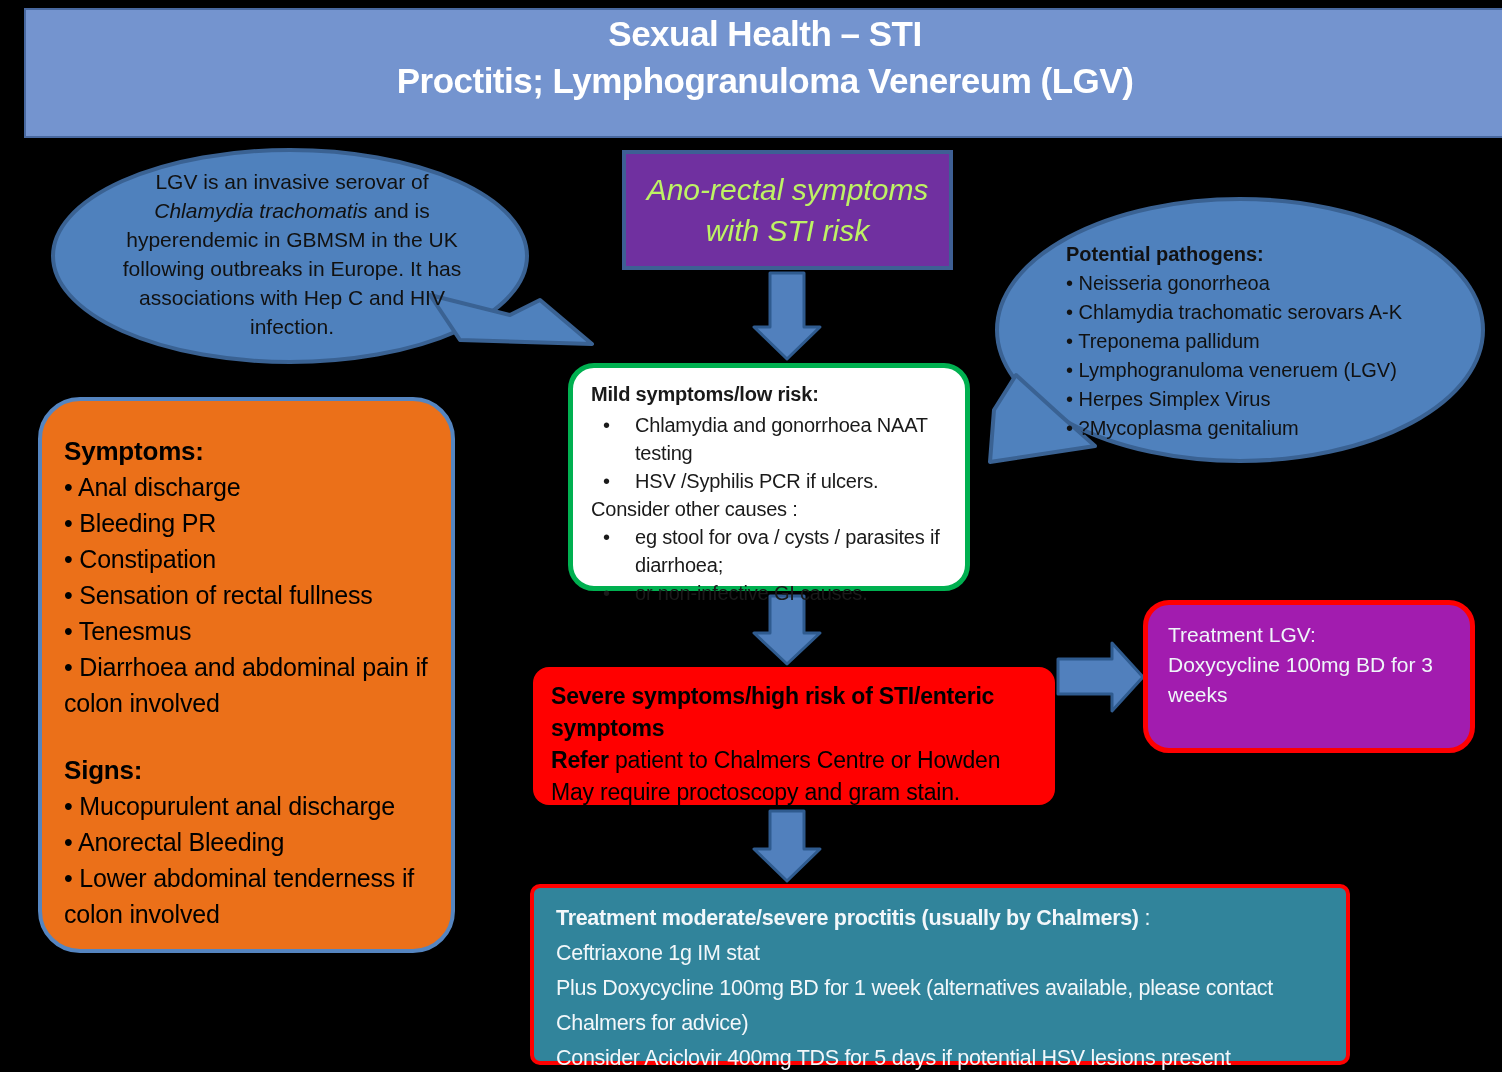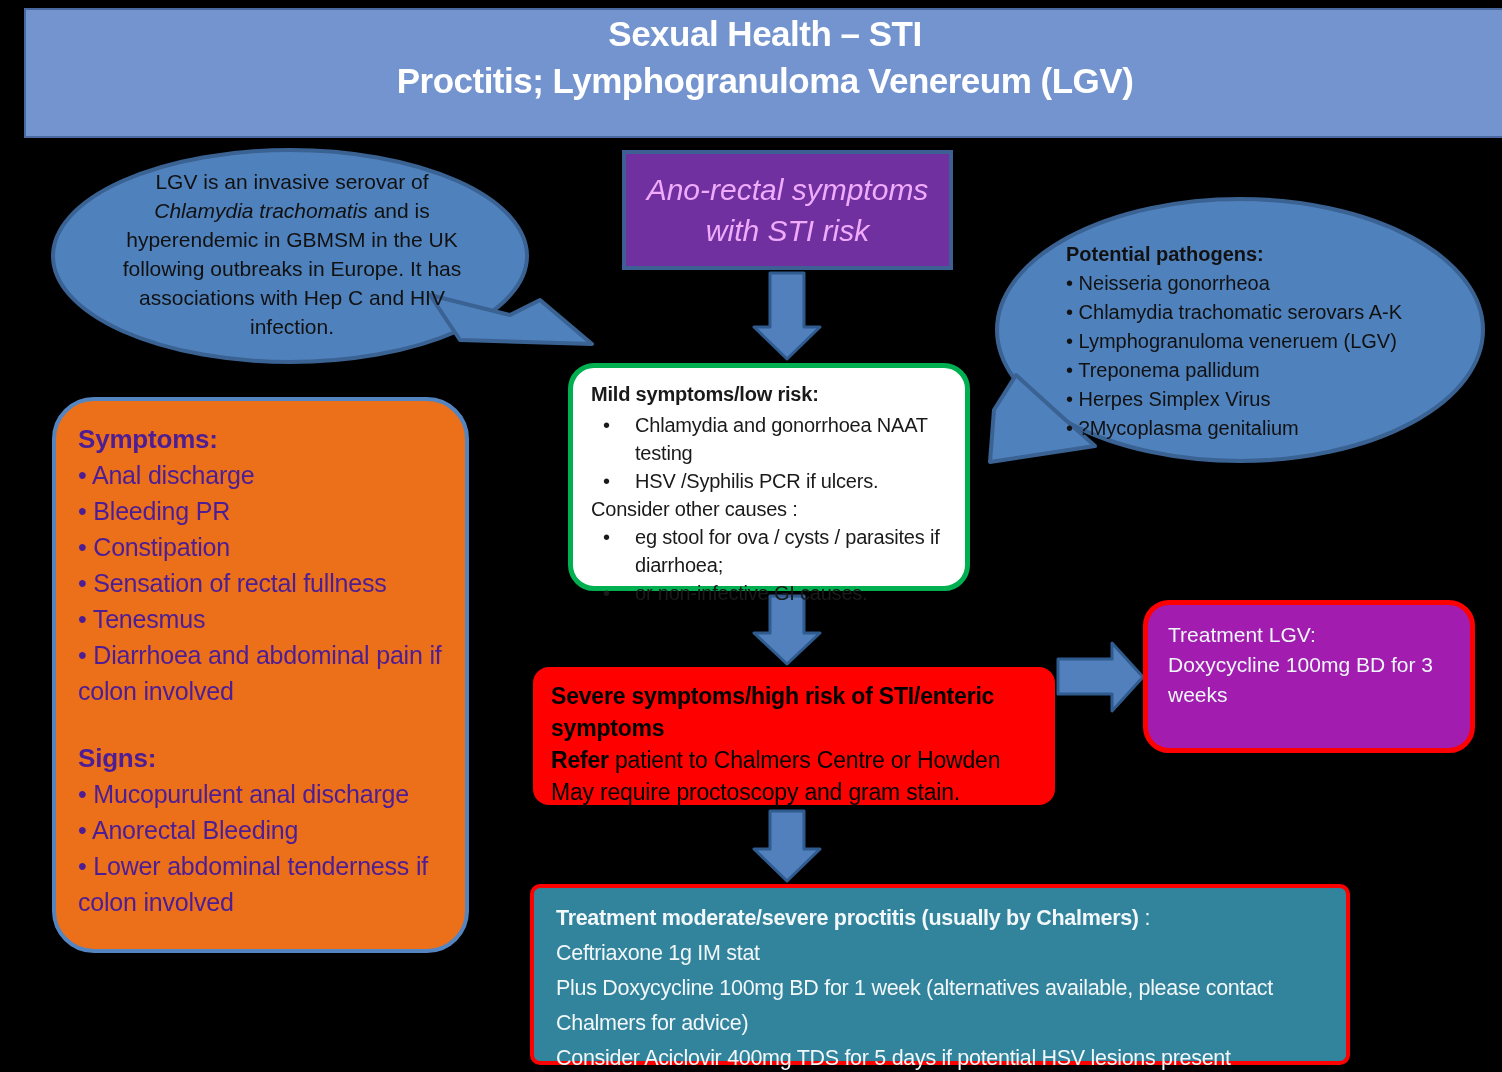--- a/index.html
+++ b/index.html
@@ -22,30 +22,30 @@
   
   .bubble-text{position:absolute;color:#111;font-size:21px;line-height:29px;}
   .bubble-left-text{left:118px;top:167px;width:348px;text-align:center;}
   .bubble-right-text{left:1066px;top:240px;width:372px;font-size:20px;line-height:29px;text-align:left;}
   .bubble-right-text .hd{font-weight:bold;}
   .p-item::before{content:"• ";}
   .it{font-style:italic;}
   
   .start-box{
     position:absolute;left:622px;top:150px;width:331px;height:120px;
-    background:#7030A0;border:4px solid #3E5F94;color:#f0abfc;
+    background:#7030A0;border:4px solid #3E5F94;color:#bef264;
     font-style:italic;font-size:30px;line-height:41px;text-align:center;
     display:flex;flex-direction:column;justify-content:center;
   }
   
   .orange-box{
-    position:absolute;left:52px;top:397px;width:417px;height:556px;
+    position:absolute;left:38px;top:397px;width:417px;height:556px;
     background:#EB7019;border:4px solid #5585C0;border-radius:42px;
-    color:#4c1d95;font-size:25px;line-height:36px;letter-spacing:-0.2px;
-    padding:20px 22px 10px 22px;
+    color:#000000;font-size:25px;line-height:36px;letter-spacing:-0.2px;
+    padding:32px 22px 10px 22px;
   }
   .orange-box .hd{font-weight:bold;font-size:26px;}
   .o-item::before{content:"• ";}
   .o-gap{height:31px;}
   
   .mild-box{
     position:absolute;left:568px;top:363px;width:402px;height:228px;
     background:#fff;border:5px solid #00B050;border-radius:26px;
     color:#1a1a1a;font-size:20px;line-height:28px;letter-spacing:-0.2px;
     padding:12px 10px 10px 18px;
@@ -112,22 +112,22 @@
   </svg>
 
   <div class="bubble-text bubble-left-text">
     <span>LGV is an invasive serovar of </span><span class="it">Chlamydia trachomatis</span><span> and is hyperendemic in GBMSM in the UK following outbreaks in Europe. It has associations with Hep C and HIV infection.</span>
   </div>
 
   <div class="bubble-text bubble-right-text">
     <div class="hd">Potential pathogens:</div>
     <div class="p-item">Neisseria gonorrheoa</div>
     <div class="p-item">Chlamydia trachomatic serovars A-K</div>
+    <div class="p-item">Treponema pallidum</div>
     <div class="p-item">Lymphogranuloma veneruem (LGV)</div>
-    <div class="p-item">Treponema pallidum</div>
     <div class="p-item">Herpes Simplex Virus</div>
     <div class="p-item">?Mycoplasma genitalium</div>
   </div>
 
   <div class="start-box">
     <div>Ano-rectal symptoms</div>
     <div>with STI risk</div>
   </div>
 
   <div class="orange-box">

